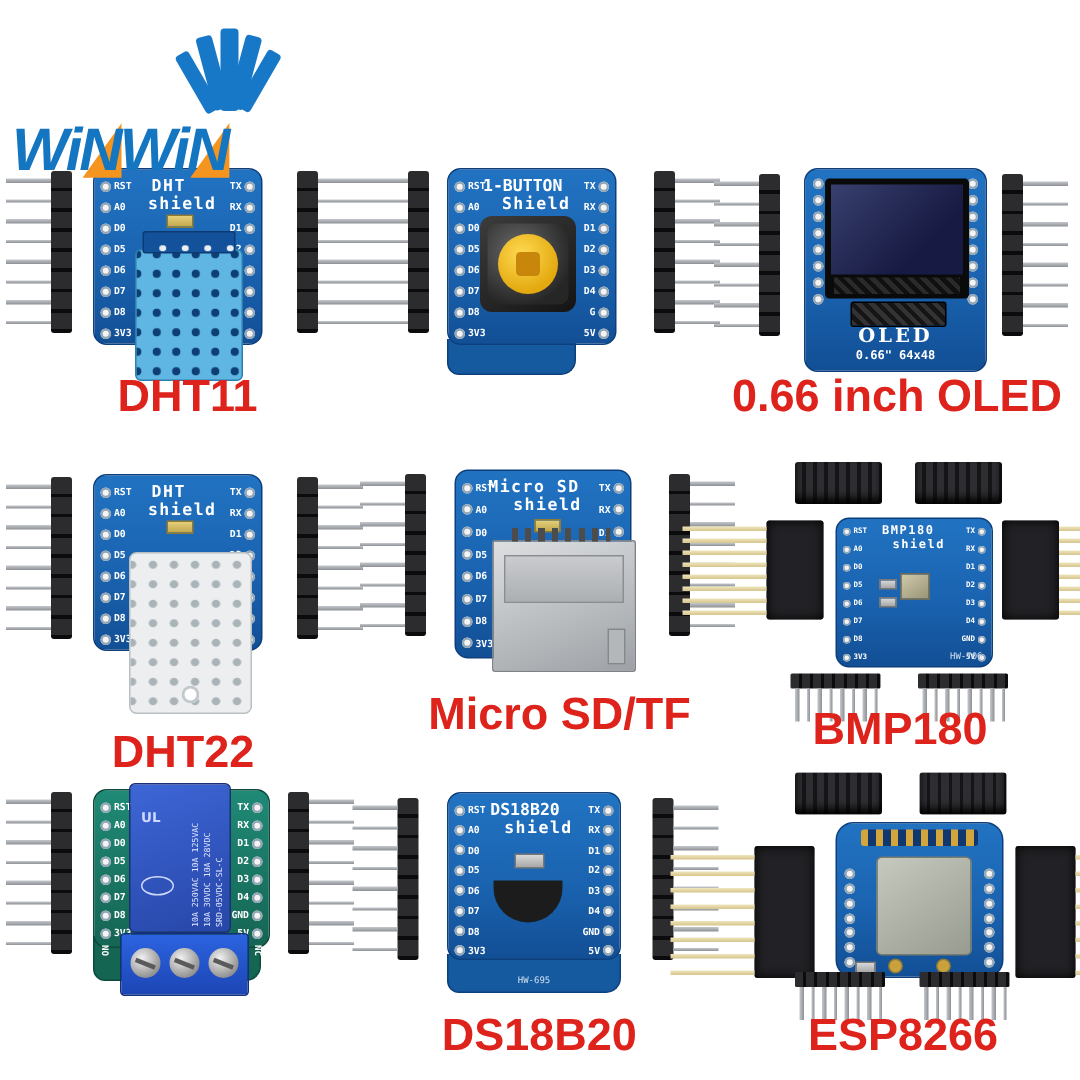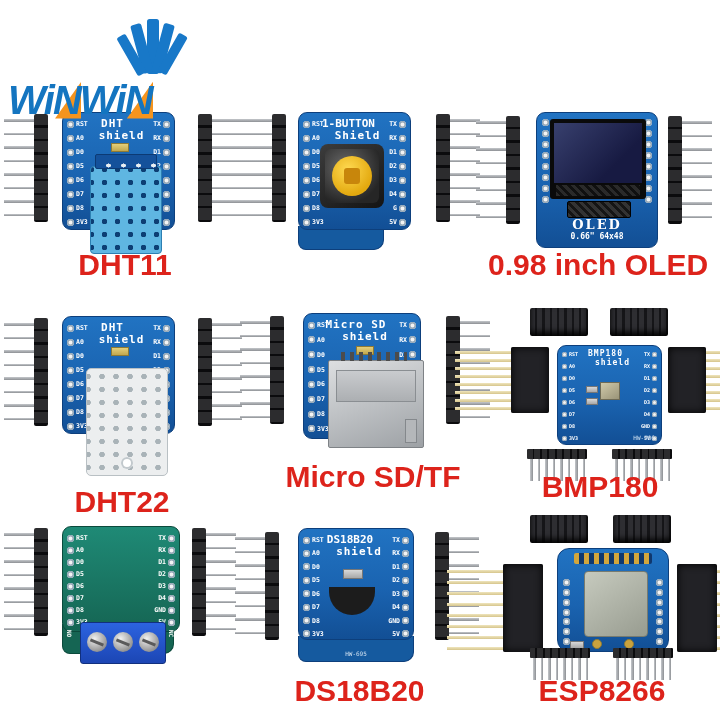--- a/index.html
+++ b/index.html
@@ -413,21 +413,21 @@
         </div>
       <div class="oled-frame" style="left:13px;top:6px;width:96px;height:80px">
         <div class="oled-inner"></div>
         <div class="oled-driver"></div>
       </div>
       <div class="oled-cable" style="left:30px;top:88px;width:62px;height:15px"></div>
       <div style="position:absolute;left:0;right:0;top:104px;text-align:center;color:#fff;font:bold 13px 'DejaVu Serif',serif;letter-spacing:2px">OLED</div>
       <div style="position:absolute;left:0;right:0;top:119px;text-align:center;color:#fff;font:bold 8px 'DejaVu Sans Mono',monospace">0.66"  64x48</div>
     </div>
   </div>
-  <div class="caption" style="left:488px;top:250px;width:220px">0.98 inch OLED</div>
+  <div class="caption" style="left:488px;top:250px;width:220px">0.66 inch OLED</div>
 
   <div class="mod" style="left:20px;top:312px;width:215px;height:170px">
     <div class="hdrv" style="left:14px;top:6px">
         <div class="pin left" style="top: 5px;"></div>
         <div class="pin left" style="top: 18.5px;"></div>
         <div class="pin left" style="top: 32px;"></div>
         <div class="pin left" style="top: 45.5px;"></div>
         <div class="pin left" style="top: 59px;"></div>
         <div class="pin left" style="top: 72.5px;"></div>
         <div class="pin left" style="top: 86px;"></div>
@@ -829,20 +829,29 @@
             <span class="pad"></span>
           </div>
           <div class="pad-row">
             <span class="pad-lbl">5V</span>
             <span class="pad"></span>
           </div>
         </div>
     </div>
     <div class="vlabel" style="left:46px;top:112px">NO</div>
     <div class="vlabel" style="left:148px;top:112px">NC</div>
+    <div class="relayblk" style="left:66px;top:4px;width:66px;height:98px">
+      <div class="ulmark">UL</div>
+      <div class="oval"></div>
+      <div class="relay-lines">
+        <span>10A 250VAC 10A 125VAC</span>
+        <span>10A 30VDC  10A 28VDC</span>
+        <span>SRD-05VDC-SL-C</span>
+      </div>
+    </div>
     <div class="terminal" style="left:60px;top:104px;width:84px;height:40px">
       <div class="screw" style="left:6px"></div>
       <div class="screw" style="left:32px"></div>
       <div class="screw" style="left:58px"></div>
     </div>
   </div>
 
   <div class="mod" style="left:265px;top:520px;width:200px;height:170px">
     <div class="hdrv" style="left:0px;top:12px">
         <div class="pin left" style="top: 5px;"></div>

